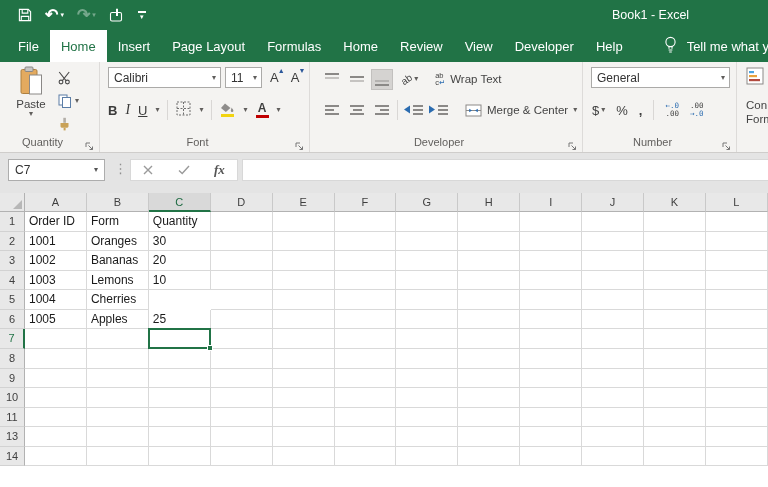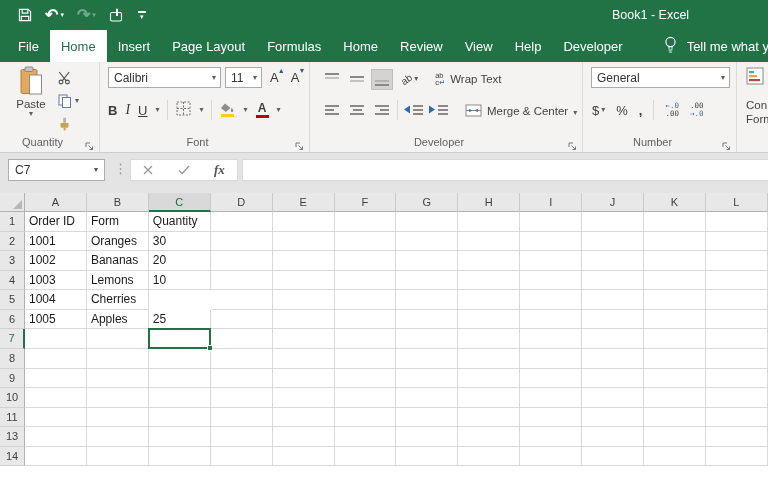--- a/index.html
+++ b/index.html
@@ -134,22 +134,22 @@
   <div class="tabrow">
     <div class="tabs">
         <div class="tab">File</div>
         <div class="tab active">Home</div>
         <div class="tab">Insert</div>
         <div class="tab">Page Layout</div>
         <div class="tab">Formulas</div>
         <div class="tab">Home</div>
         <div class="tab">Review</div>
         <div class="tab">View</div>
+        <div class="tab">Developer</div>
         <div class="tab">Help</div>
-        <div class="tab">Developer</div>
       </div>
     <div class="tellme">
       <span>
         <svg width="13" height="18" viewBox="0 0 13 18" fill="none" stroke="#ffffff" stroke-width="1.1">
           <circle cx="6.5" cy="6" r="4.6"></circle>
             <path d="M5 10.5v2.2M8 10.5v2.2"></path>
             <path d="M4.6 14h3.8M5.2 16h2.6"></path>
         </svg>
       </span>
       <span>Tell me what you wan</span>
@@ -306,21 +306,21 @@
         <span class="indent">
           <svg width="8" height="9" viewBox="0 0 8 9">
               <path d="M1 0.5 L7 4.5 L1 8.5z" fill="#2b6cb0"></path>
             </svg>
           <span class="bars">
               <span></span>
               <span></span>
               <span></span>
             </span>
         </span>
-        <span class="iconlbl" style="margin-left:12px;align-items:flex-end;">
+        <span class="iconlbl" style="margin-left:12px;">
           <svg width="17" height="13" viewBox="0 0 17 13">
             <rect x="1" y="1" width="15" height="11" fill="#ffffff" stroke="#8b8987"></rect>
             <line x1="1" y1="6.5" x2="16" y2="6.5" stroke="#8b8987"></line>
             <path d="M7 6.5 L4.2 4.8v3.4z" fill="#2b6cb0"></path>
               <path d="M10 6.5 L12.8 4.8v3.4z" fill="#2b6cb0"></path>
           </svg>
           <span>Merge &amp; Center</span>
           <span class="caret">▾</span>
         </span>
       </div>

